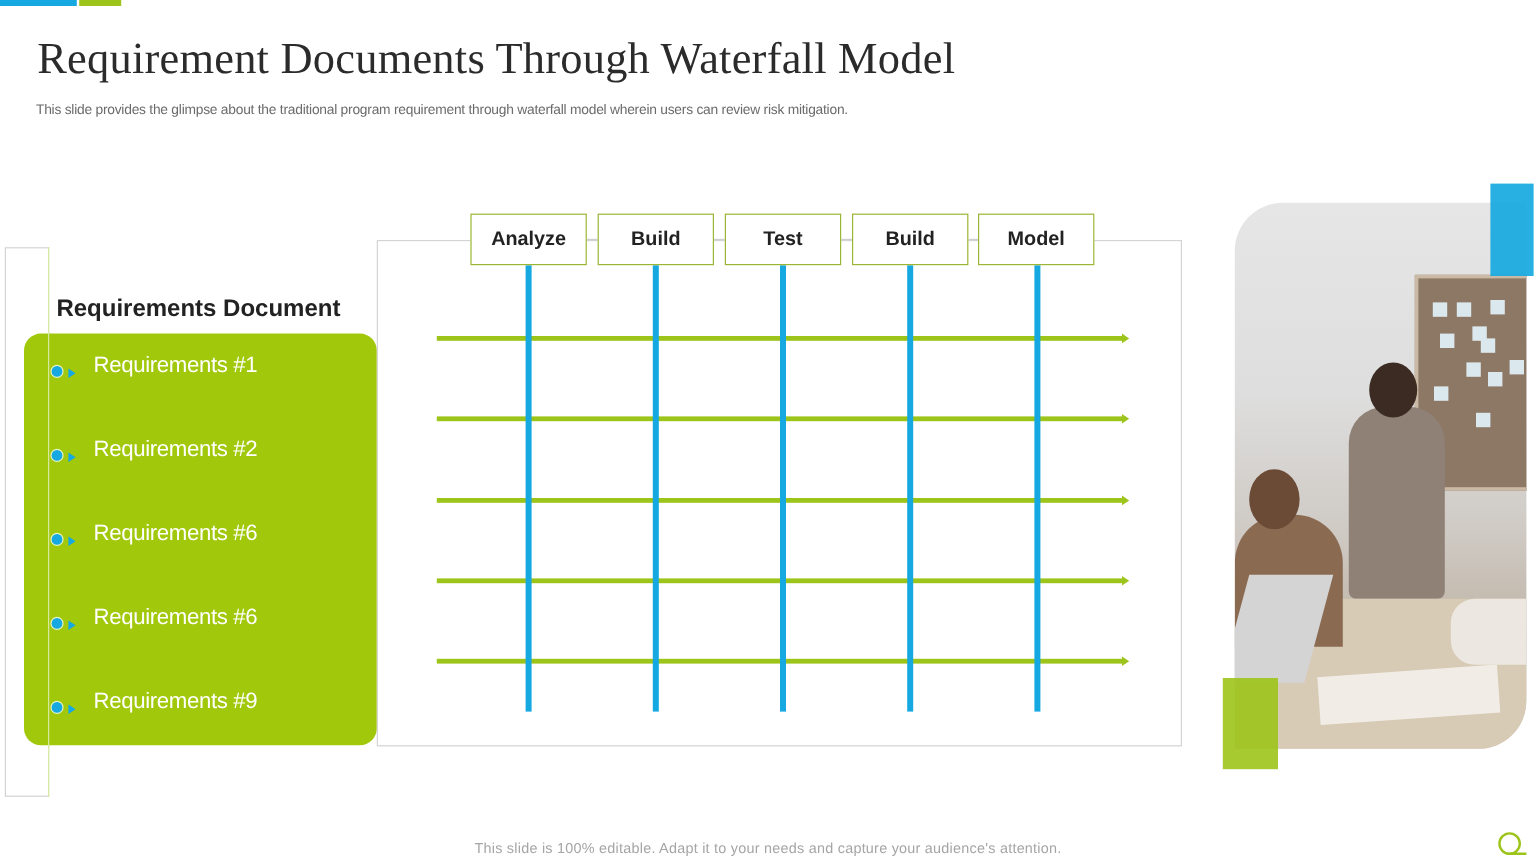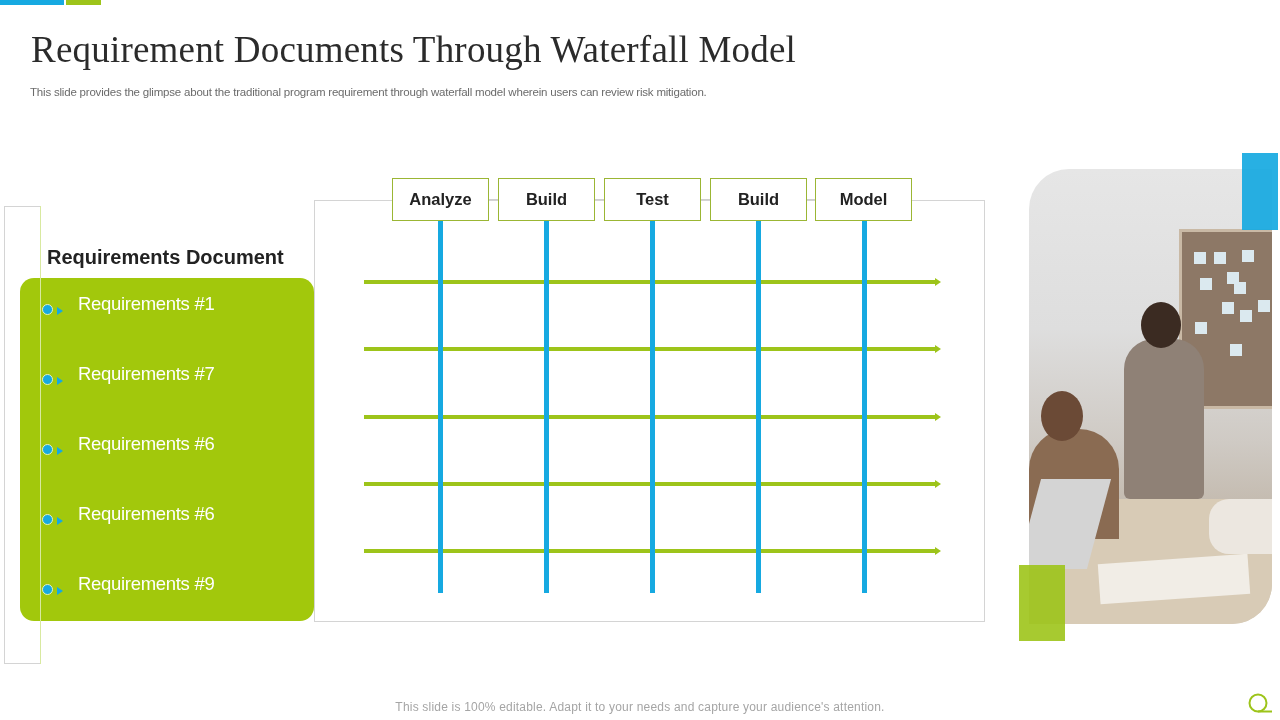--- a/index.html
+++ b/index.html
@@ -67,21 +67,21 @@
 <div class="timeline-line"></div>
 
 <div class="req-item" style="top:291px">
   <span class="req-dot"></span>
   <span class="req-arrow"></span>
   <span class="req-label">Requirements #1</span>
 </div>
 <div class="req-item" style="top:361px">
   <span class="req-dot"></span>
   <span class="req-arrow"></span>
-  <span class="req-label">Requirements #7</span>
+  <span class="req-label">Requirements #2</span>
 </div>
 <div class="req-item" style="top:431px">
   <span class="req-dot"></span>
   <span class="req-arrow"></span>
   <span class="req-label">Requirements #6</span>
 </div>
 <div class="req-item" style="top:501px">
   <span class="req-dot"></span>
   <span class="req-arrow"></span>
   <span class="req-label">Requirements #6</span>

